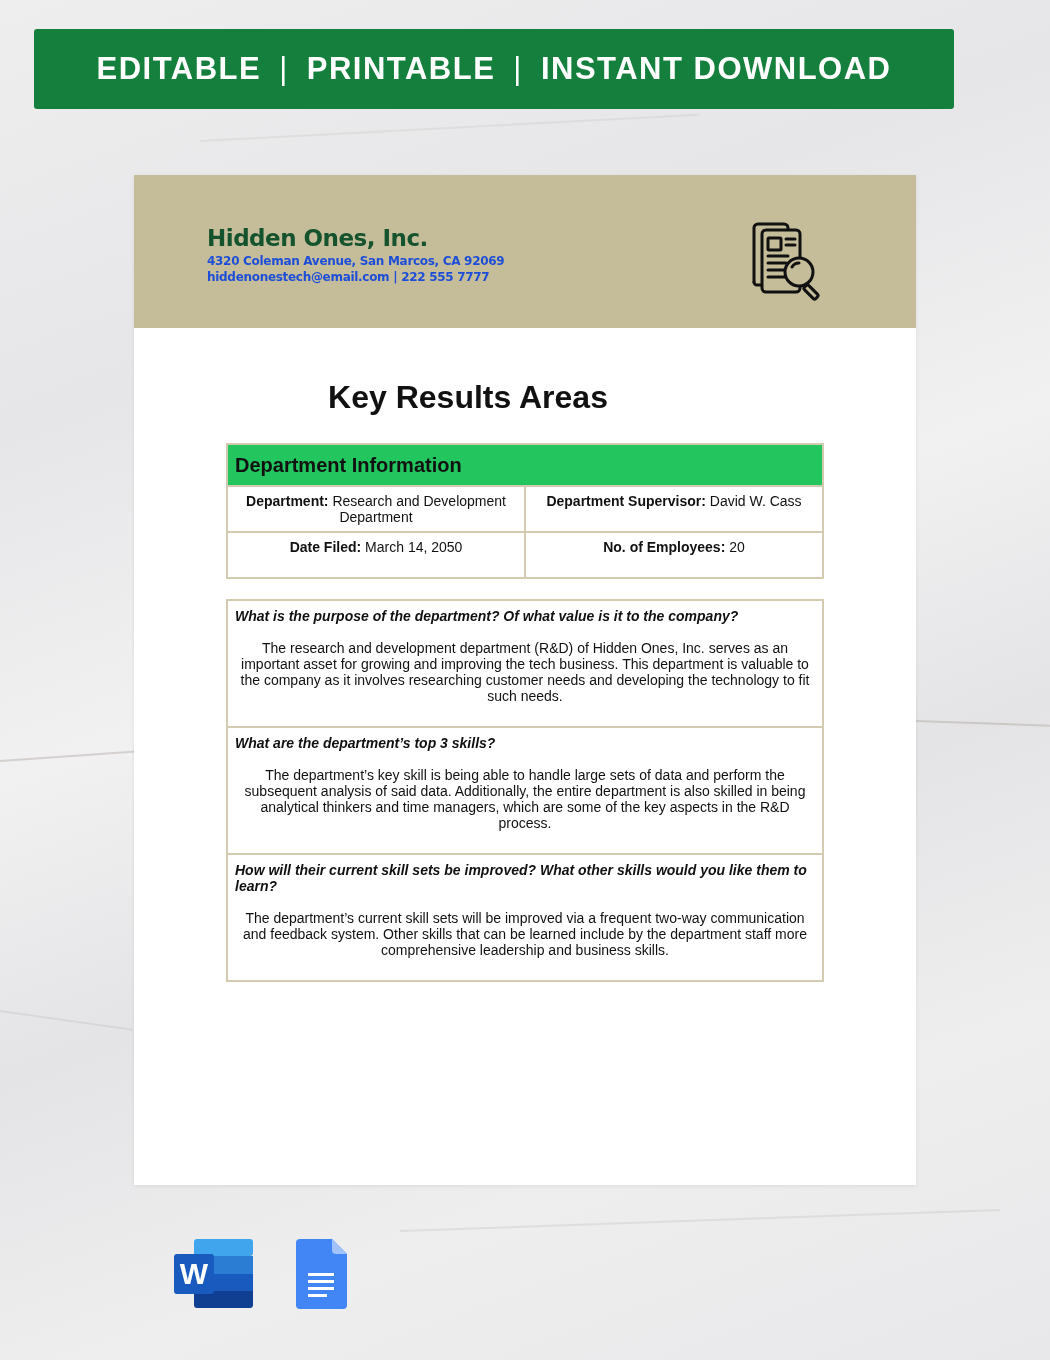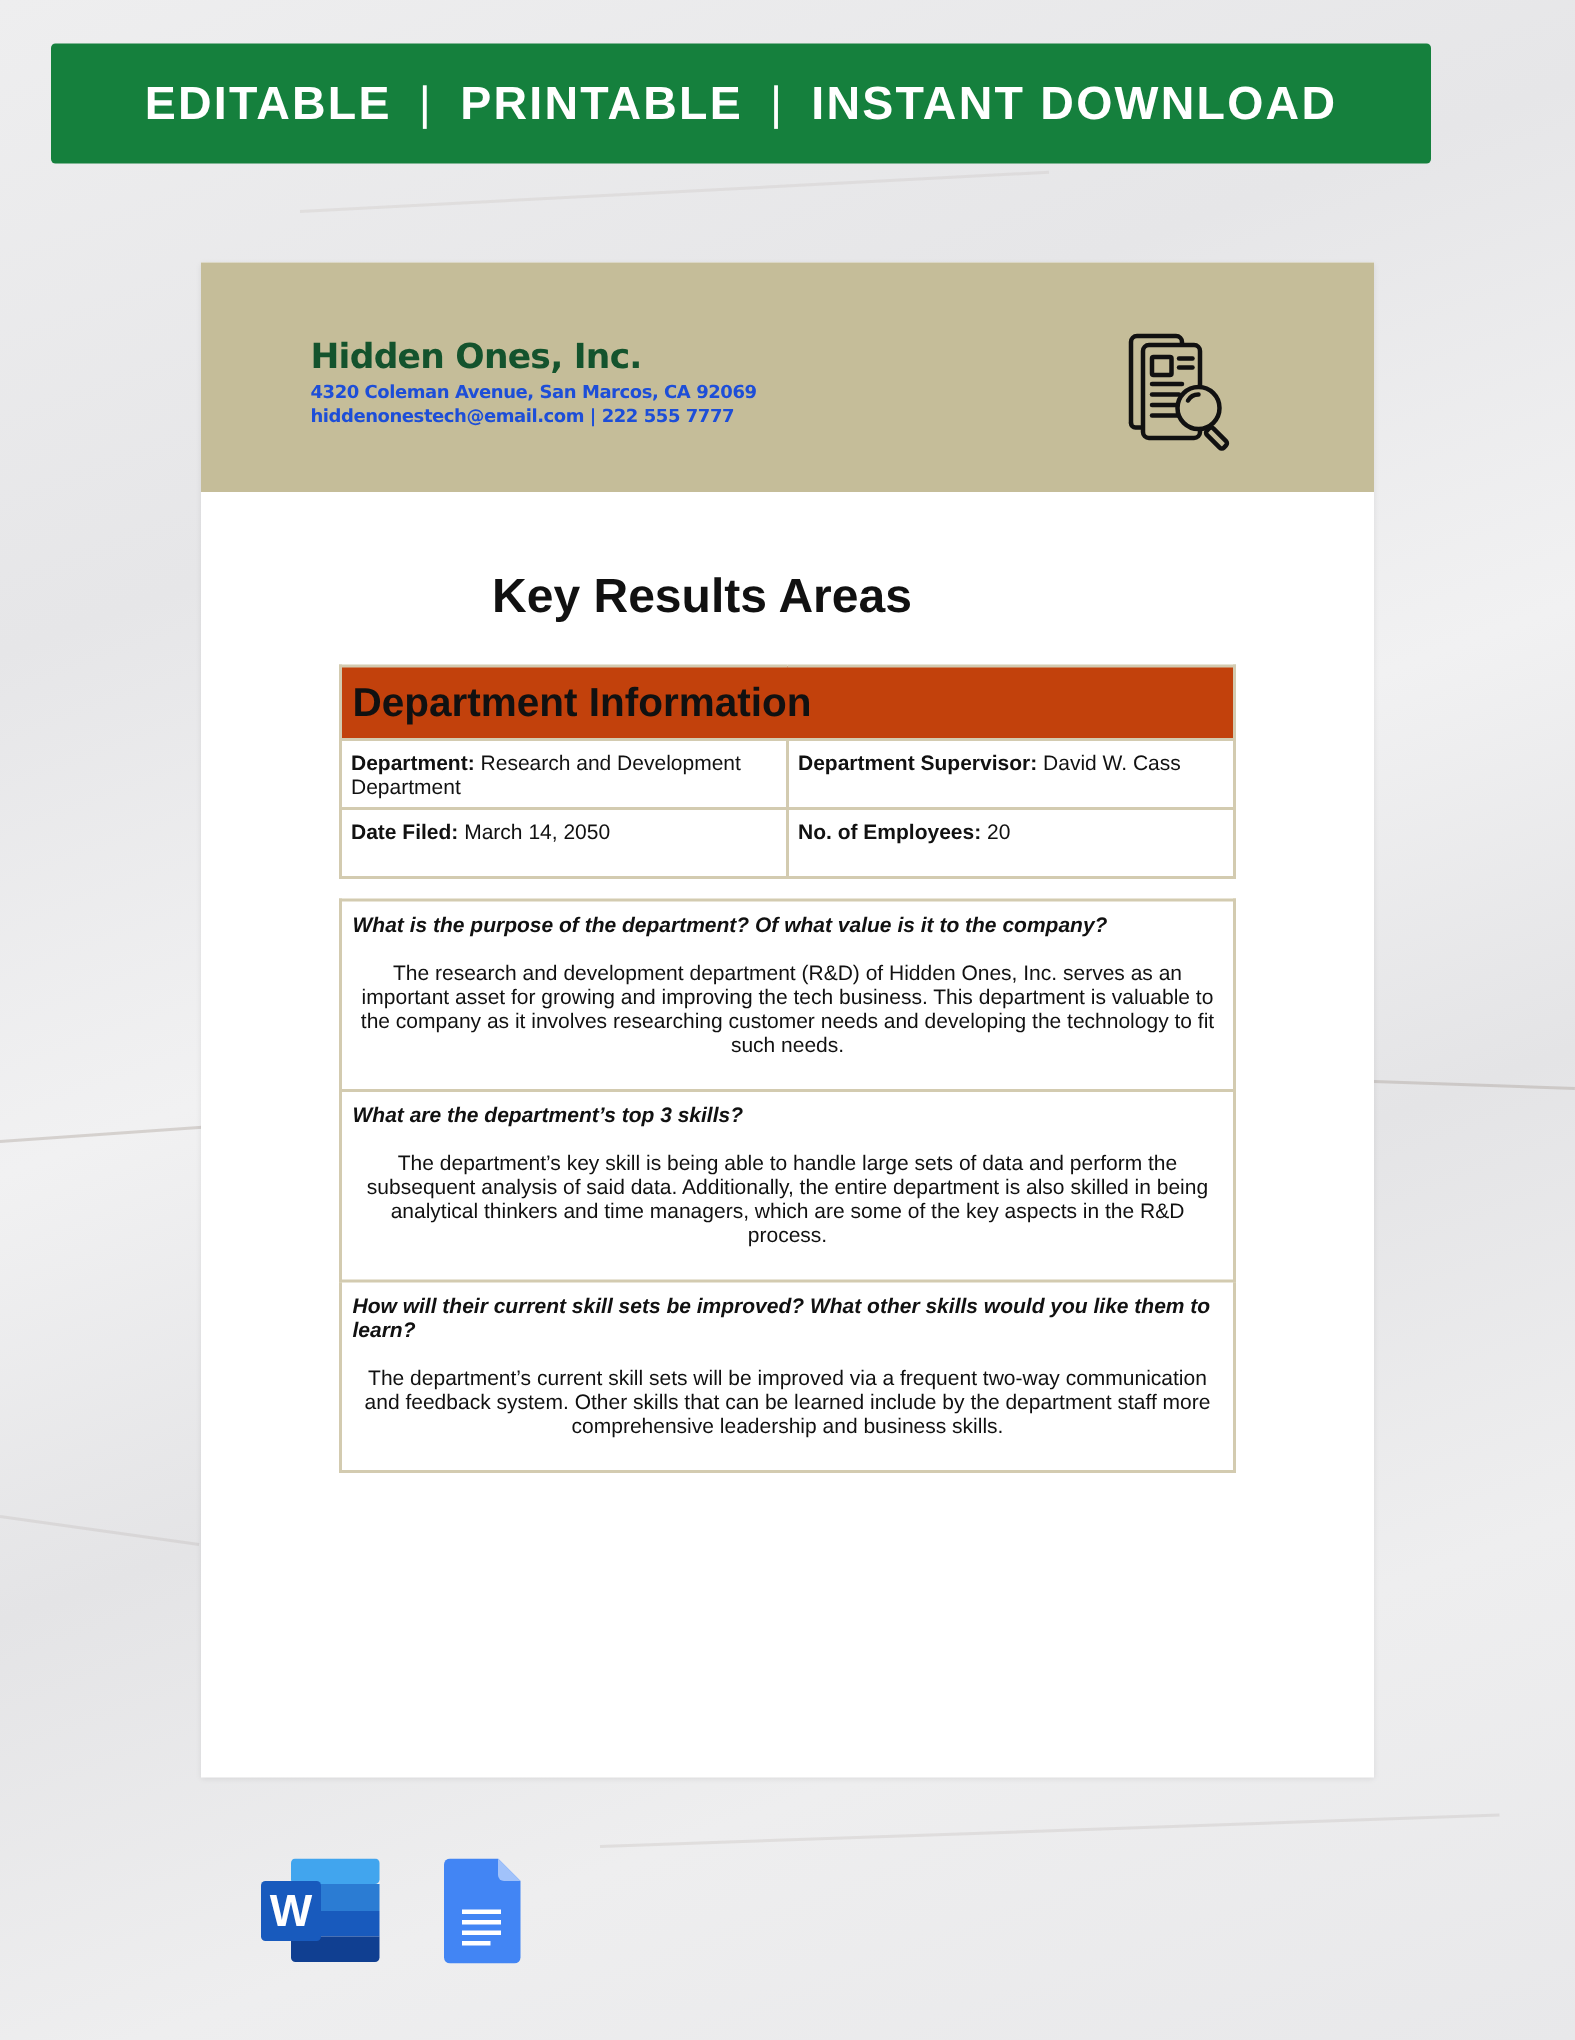--- a/index.html
+++ b/index.html
@@ -35,24 +35,24 @@
     .doc-title {
       position: absolute; left: 0; top: 204px; width: 668px; text-align: center;
       font-size: 32px; font-weight: bold; color: #111;
     }
     table.info {
       position: absolute; left: 92px; top: 268px; width: 598px;
       border-collapse: collapse; font-size: 14px; color: #111;
     }
     table.info td, table.info th { border: 2px solid #d3cbb0; }
     .sec-head {
-      background: #c2410c; text-align: left; font-size: 27px; font-weight: bold;
+      background: #22c55e; text-align: left; font-size: 20px; font-weight: bold;
       padding: 8px 7px; height: 42px; color: #111;
     }
-    table.info td { padding: 6px 6px; vertical-align: top; line-height: 16px; width: 50%; }
+    table.info td { padding: 6px 6px; vertical-align: top; line-height: 16px; width: 50%; text-align: center; }
     .lbl { font-weight: bold; }
     table.growth {
       position: absolute; left: 92px; top: 424px; width: 598px;
       border-collapse: collapse; font-size: 14px; color: #111;
     }
     table.growth th, table.growth td { border: 2px solid #d3cbb0; }
     table.growth td { padding: 7px 7px 0 7px; vertical-align: top; height: 127px; }
     .q { font-weight: bold; font-style: italic; line-height: 16px; margin-bottom: 16px; }
     .a { text-align: center; line-height: 16px; padding: 0 2px; }
     .app-icon { position: absolute; }

